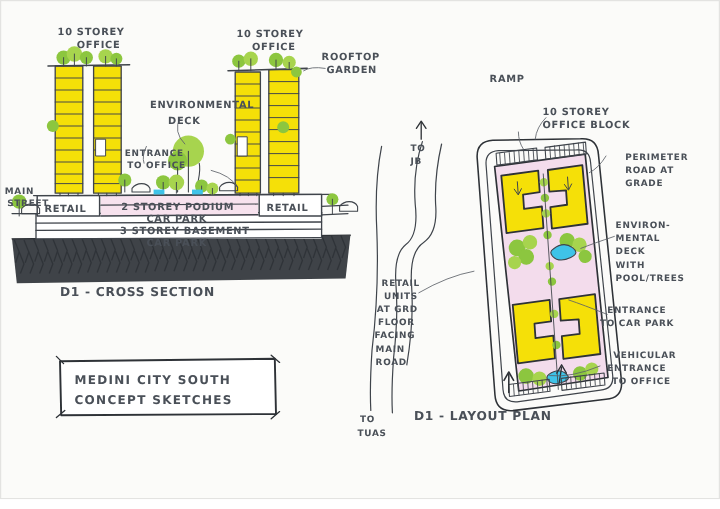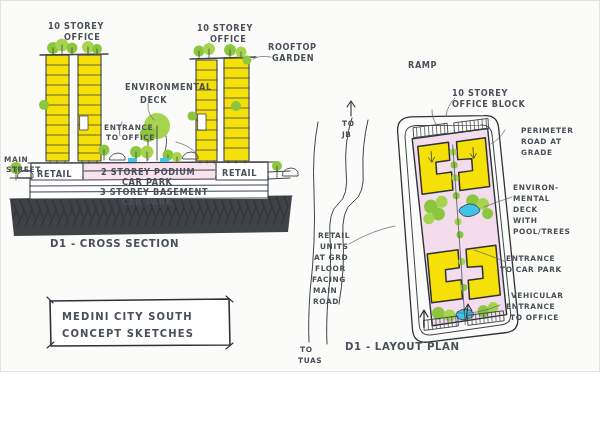--- a/index.html
+++ b/index.html
@@ -1,17 +1,17 @@
 <!DOCTYPE html>
 <html><head>
 <meta charset="utf-8">
 <style>
   html,body{margin:0;padding:0;background:#ffffff;}
   body{width:600px;height:424px;overflow:hidden;font-family:"DejaVu Sans",sans-serif;}
-  #sheet{position:relative;width:600px;height:372px;background:#fbfbf9;overflow:hidden;}
+  #sheet{position:relative;width:600px;height:416px;background:#fbfbf9;overflow:hidden;}
   #sheet:before{content:"";position:absolute;inset:0;border:1px solid #e3e3e1;pointer-events:none;}
   svg{position:absolute;left:0;top:0;}
   .hand{font-family:"DejaVu Sans",sans-serif;fill:#4a5058;font-weight:700;
         letter-spacing:.6px;font-size:8.2px;paint-order:stroke;}
   .hand.sm{font-size:7.4px;}
   .hand.lg{font-size:10.2px;}
   .hand.title{font-size:10px;letter-spacing:1.1px;}
   .ink{stroke:#3f444b;fill:none;stroke-linecap:round;stroke-linejoin:round;}
   .ink2{stroke:#2e3237;fill:none;stroke-linecap:round;stroke-linejoin:round;}
   .lead{stroke:#5c6068;fill:none;stroke-width:.7;stroke-linecap:round;}

